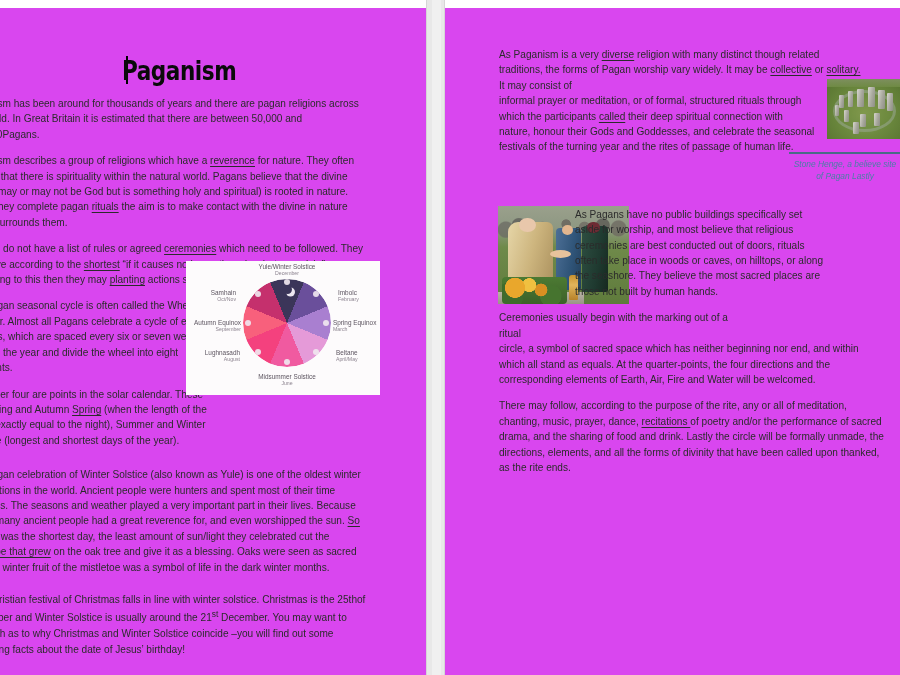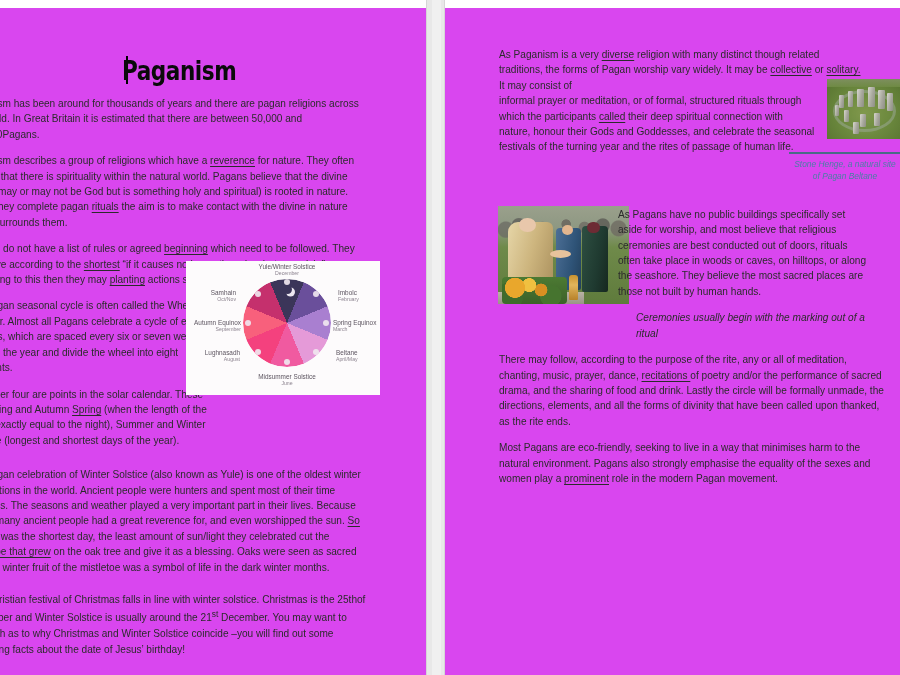--- a/index.html
+++ b/index.html
@@ -276,21 +276,21 @@
   <div class="page page-left">
 
     <div class="caret"></div>
     <div class="doc-title">Paganism</div>
 
     <div class="body-col lcol">
       <p>Paganism has been around for thousands of years and there are pagan religions across the world. In Great Britain it is estimated that there are between 50,000 and 200,000Pagans.</p>
 
       <p>Paganism describes a group of religions which have a <span class="u">reverence</span> for nature. They often believe that there is spirituality within the natural world. Pagans believe that the divine (which may or may not be God but is something holy and spiritual) is rooted in nature. When they complete pagan <span class="u">rituals</span> the aim is to make contact with the divine in nature which surrounds them.</p>
 
-      <p>Pagans do not have a list of rules or agreed <span class="u">beginning</span> which need to be followed. They often live according to the <span class="u">shortest</span> “if it causes no harm, then do what you wish.” According to this then they may <span class="u">planting</span> actions such as lying if it will not hurt anybody.</p>
+      <p>Pagans do not have a list of rules or agreed <span class="u">ceremonies</span> which need to be followed. They often live according to the <span class="u">shortest</span> “if it causes no harm, then do what you wish.” According to this then they may <span class="u">planting</span> actions such as lying if it will not hurt anybody.</p>
 
       <p style="width:253px;">The pagan seasonal cycle is often called the Wheel of the Year. Almost all Pagans celebrate a cycle of eight festivals, which are spaced every six or seven weeks through the year and divide the wheel into eight segments.</p>
 
       <p style="width:253px;">The other four are points in the solar calendar. These are Spring and Autumn <span class="u">Spring</span> (when the length of the day is exactly equal to the night), Summer and Winter Solstice (longest and shortest days of the year).</p>
 
       <p style="margin-top:19px;">The pagan celebration of Winter Solstice (also known as Yule) is one of the oldest winter celebrations in the world. Ancient people were hunters and spent most of their time outdoors. The seasons and weather played a very important part in their lives. Because of this many ancient people had a great reverence for, and even worshipped the sun. <span class="u">So</span> when it was the shortest day, the least amount of sun/light they celebrated cut the <span class="u">mistletoe that grew</span> on the oak tree and give it as a blessing. Oaks were seen as sacred and the winter fruit of the mistletoe was a symbol of life in the dark winter months.</p>
 
       <p style="margin-top:17px;">The Christian festival of Christmas falls in line with winter solstice. Christmas is the 25thof December and Winter Solstice is usually around the 21<sup>st</sup> December. You may want to research as to why Christmas and Winter Solstice coincide –you will find out some surprising facts about the date of Jesus’ birthday!</p>
 
       <p style="margin-top:17px;">To celebrate Spring Equinox some <span class="u">Pagans</span> carry out particular rituals. For <span class="u">instance</span> a woman and man are chosen to act out the roles of Spring God and Goddess, playing out  and symbolically planting seeds. Egg races, egg hunts, egg eating and egg painting are also traditional activities at this time of year.</p>
@@ -373,22 +373,22 @@
     <div class="stone" style="left:68%; top:18%; width:9%; height:32%;"></div>
     <div class="stone" style="left:80%; top:24%; width:8%; height:30%;"></div>
     <div class="stone" style="left:22%; top:52%; width:7%; height:20%;"></div>
     <div class="stone" style="left:44%; top:58%; width:8%; height:22%;"></div>
     <div class="stone" style="left:62%; top:56%; width:8%; height:22%;"></div>
     <div class="stone" style="left:34%; top:72%; width:9%; height:20%;"></div>
     <div class="stone" style="left:10%; top:44%; width:6%; height:18%;"></div>
   </div>
   <div class="cap-rule"></div>
   <div class="sh-caption">
-    <span>Stone Henge, a natural site</span><br>
-    <span>of Pagan Beltane</span>
+    <span>Stone Henge, a believe site</span><br>
+    <span>of Pagan Lastly</span>
   </div>
 
   <div class="hf-photo">
     <div class="hf-bg"></div>
     <div class="hf-crowd"></div>
     <div class="fig fig-druid"></div>
     <div class="fig-druid-head"></div>
     <div class="fig fig-man"></div>
     <div class="fig-man-head"></div>
     <div class="fig fig-woman"></div>
@@ -396,22 +396,22 @@
     <div class="hf-hands"></div>
     <div class="hf-stone"></div>
     <div class="hf-flowers"></div>
     <div class="hf-bottle"></div>
   </div>
 
   <div class="body-col rcol">
     <p style="width:364px;">As Paganism is a very <span class="u">diverse</span> religion with many distinct though related traditions, the forms of Pagan worship vary widely. It may be <span class="u">collective</span> or <span class="u">solitary.</span> It may consist of</p>
     <p style="width:316px; margin-top:-11px;">informal prayer or meditation, or of formal, structured rituals through which the participants <span class="u">called</span> their deep spiritual connection with nature, honour their Gods and Goddesses, and celebrate the seasonal festivals of the turning year and the rites of passage of human life.</p>
 
-    <p style="width:251px; margin-left:119px; margin-top:52px;">As Pagans have no public buildings specifically set aside for worship, and most believe that religious ceremonies are best conducted out of doors, rituals often take place in woods or caves, on hilltops, or along the seashore. They believe the most sacred places are those not built by human hands.</p>
-
-    <p style="width:251px; margin-left:137px;font-style:italic;">Ceremonies usually begin with the marking out of a ritual</p>
+    <p style="width:251px; margin-left:76px; margin-top:52px;">As Pagans have no public buildings specifically set aside for worship, and most believe that religious ceremonies are best conducted out of doors, rituals often take place in woods or caves, on hilltops, or along the seashore. They believe the most sacred places are those not built by human hands.</p>
+
+    <p style="width:251px; ">Ceremonies usually begin with the marking out of a ritual</p>
+    <p style="width:388px; margin-top:-11px;">circle, a symbol of sacred space which has neither beginning nor end, and within which all stand as equals. At the quarter-points, the four directions and the corresponding elements of Earth, Air, Fire and Water will be welcomed.</p>
 
     <p style="width:388px;">There may follow, according to the purpose of the rite, any or all of meditation, chanting, music, prayer, dance, <span class="u">recitations </span>of poetry and/or the performance of sacred drama, and the sharing of food and drink. Lastly the circle will be formally unmade, the directions, elements, and all the forms of divinity that have been called upon thanked, as the rite ends.</p>
 
-    <p style="width:388px;">Most Pagans are eco-friendly, seeking to live in a way that minimises harm to the natural environment. Pagans also strongly emphasise the equality of the sexes and women play a <span class="u">prominent</span> role in the modern Pagan movement.</p>
   </div>
 
 </div>
 
 </body></html>

